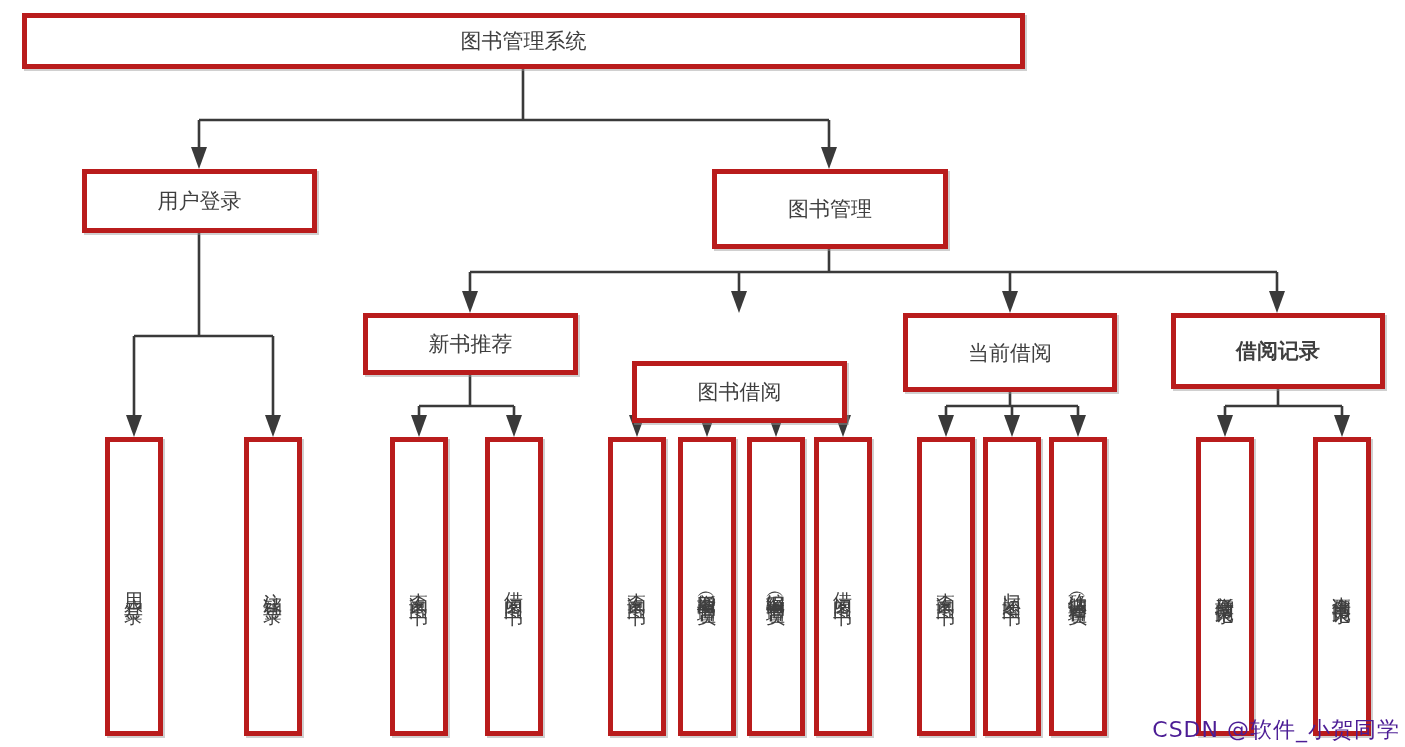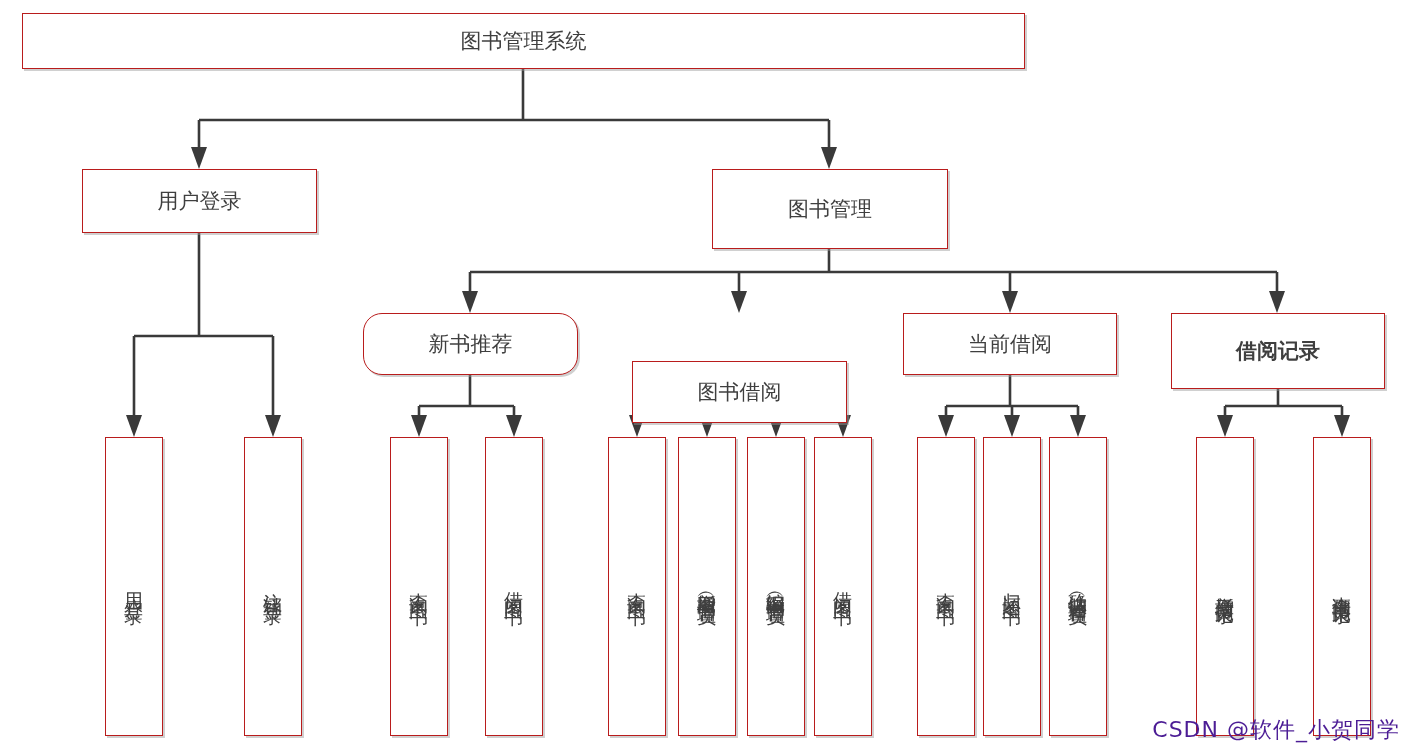--- a/index.html
+++ b/index.html
@@ -10,21 +10,21 @@
     font-family:"DejaVu Sans","Liberation Sans",sans-serif;
     color:#3f3f3f;
     overflow:hidden;
   }
   svg.connectors { position:absolute; left:0; top:0; width:1405px; height:747px; }
   svg.connectors path { stroke:#3a3a3a; stroke-width:2.6; fill:none; }
   svg.connectors polygon { fill:#3a3a3a; }
   .node {
     position:absolute;
     background:#ffffff;
-    border:1px solid #b91c1c;
+    border:5px solid #b91c1c;
     box-shadow:2px 2px 0 rgba(150,150,150,0.45);
     box-sizing:border-box;
     display:flex; align-items:center; justify-content:center;
     font-size:21px;
     white-space:nowrap;
   }
   .leaf {
     writing-mode:vertical-rl;
     text-orientation:mixed;
     font-size:19px;
@@ -82,23 +82,23 @@
       <polygon points="1217,415 1233,415 1225,437"></polygon>
       <polygon points="1334,415 1350,415 1342,437"></polygon>
     </g>
   </svg>
 
   <div class="node" style="left:22px; top:13px; width:1003px; height:56px;">图书管理系统</div>
 
   <div class="node" style="left:82px; top:169px; width:235px; height:64px;">用户登录</div>
   <div class="node" style="left:712px; top:169px; width:236px; height:80px;">图书管理</div>
 
-  <div class="node" style="left:363px; top:313px; width:215px; height:62px;border-radius:19px;">新书推荐</div>
+  <div class="node" style="left:363px; top:313px; width:215px; height:62px;">新书推荐</div>
   <div class="node" style="left:632px; top:313px; width:215px; height:62px;margin-top:48px;">图书借阅</div>
-  <div class="node" style="left:903px; top:313px; width:214px; height:62px;">当前借阅</div>
+  <div class="node" style="left:903px; top:313px; width:214px; height:79px;">当前借阅</div>
   <div class="node" style="left:1171px; top:313px; width:214px; height:76px;font-weight:bold;">借阅记录</div>
 
   <div class="node leaf" style="left:105px; top:437px; width:58px; height:299px;">用户登录</div>
   <div class="node leaf" style="left:244px; top:437px; width:58px; height:299px;">注销登录</div>
 
   <div class="node leaf" style="left:390px; top:437px; width:58px; height:299px;">查询图书</div>
   <div class="node leaf" style="left:485px; top:437px; width:58px; height:299px;">借阅图书</div>
 
   <div class="node leaf" style="left:608px; top:437px; width:58px; height:299px;">查询图书</div>
   <div class="node leaf long" style="left:678px; top:437px; width:58px; height:299px;">新增图书（管理员）</div>

